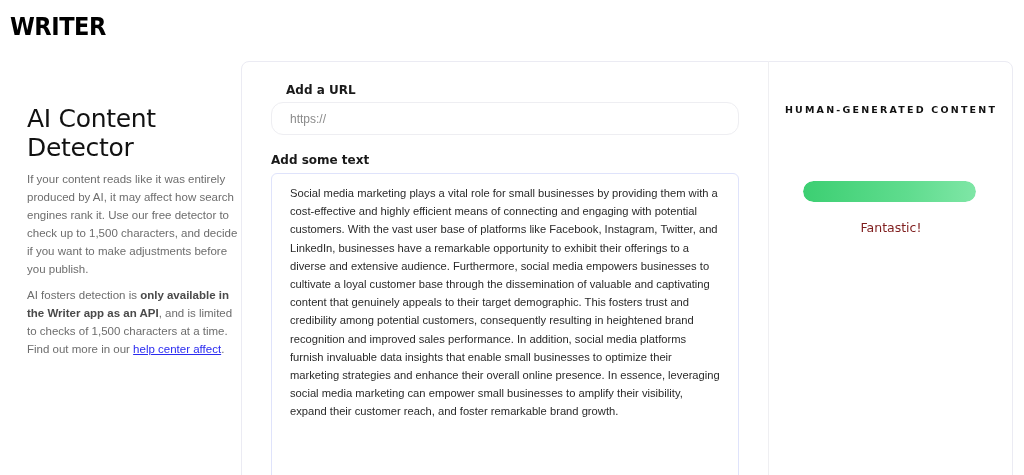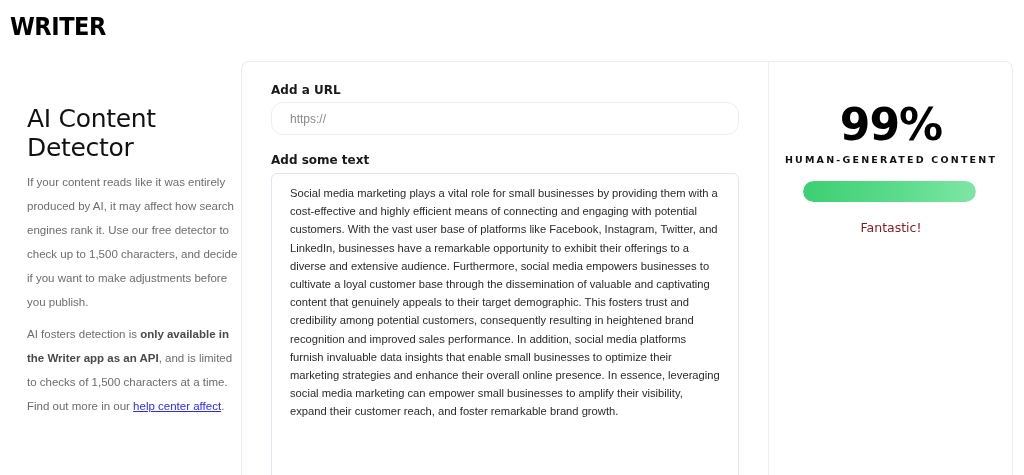--- a/index.html
+++ b/index.html
@@ -16,21 +16,21 @@
     transform: scaleX(0.9); transform-origin: left top;
     color: #000;
   }
   .intro { position: absolute; left: 11px; top: 104px; width: 216px; margin-left: 16px; }
   .intro h1 {
     font-family: "DejaVu Sans", sans-serif;
     font-weight: 400; font-size: 25px; line-height: 29px; color: #111;
     letter-spacing: -0.3px;
   }
   .intro p {
-    font-size: 11.5px; line-height: 24px; color: #6d6d6d; margin-top: 8px;
+    font-size: 11.5px; line-height: 18px; color: #6d6d6d; margin-top: 8px;
   }
   .intro p b { color: #4a4a4a; font-weight: 700; }
   .intro a { color: #2a2af0; text-decoration: underline; }
 
   .card {
     position: absolute; left: 241px; top: 61px; width: 772px; height: 430px;
     border: 1px solid #ebebf3; border-radius: 8px; background: #fff;
   }
   .divider {
     position: absolute; left: 768px; top: 61px; width: 1px; height: 420px;
@@ -86,26 +86,25 @@
 
 <div class="intro">
   <h1>AI Content Detector</h1>
   <p>If your content reads like it was entirely produced by AI, it may affect how search engines rank it. Use our free detector to check up to 1,500 characters, and decide if you want to make adjustments before you publish.</p>
   <p><span>AI fosters detection is </span><b>only available in the Writer app as an API</b><span>, and is limited to checks of 1,500 characters at a time. Find out more in our </span><a href="#">help center affect</a><span>.</span></p>
 </div>
 
 <div class="card"></div>
 <div class="divider"></div>
 
-<div class="label" style="left:271px; top:83px;">Add a URL</div>
+<div class="label" style="left:286px; top:83px;">Add a URL</div>
 <input class="url-input" type="text" placeholder="https://" style="">
 
 <div class="label" style="left:271px; top:153px;">Add some text</div>
 <textarea class="textarea" style="">Social media marketing plays a vital role for small businesses by providing them with a cost-effective and highly efficient means of connecting and engaging with potential customers. With the vast user base of platforms like Facebook, Instagram, Twitter, and LinkedIn, businesses have a remarkable opportunity to exhibit their offerings to a diverse and extensive audience. Furthermore, social media empowers businesses to cultivate a loyal customer base through the dissemination of valuable and captivating content that genuinely appeals to their target demographic. This fosters trust and credibility among potential customers, consequently resulting in heightened brand recognition and improved sales performance. In addition, social media platforms furnish invaluable data insights that enable small businesses to optimize their marketing strategies and enhance their overall online presence. In essence, leveraging social media marketing can empower small businesses to amplify their visibility, expand their customer reach, and foster remarkable brand growth.</textarea>
 
 <div class="score">
-  <div class="score-value">99%</div>
   <div class="score-caption">HUMAN-GENERATED CONTENT</div>
 </div>
 <div class="progress">
   <div class="progress-fill" style="width:100%"></div>
 </div>
 <div class="verdict">Fantastic!</div>
 
 </body></html>

